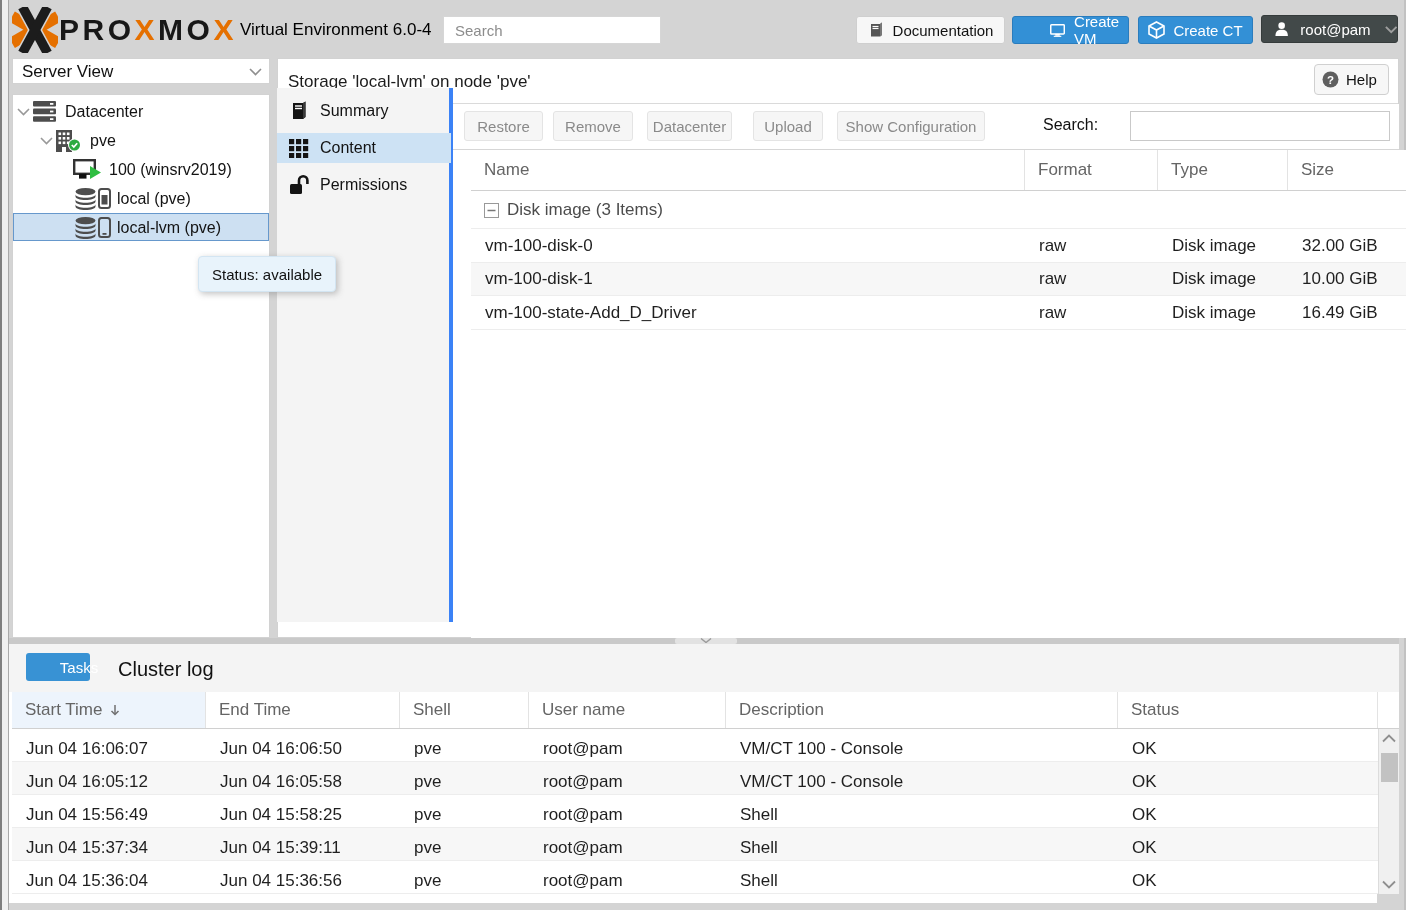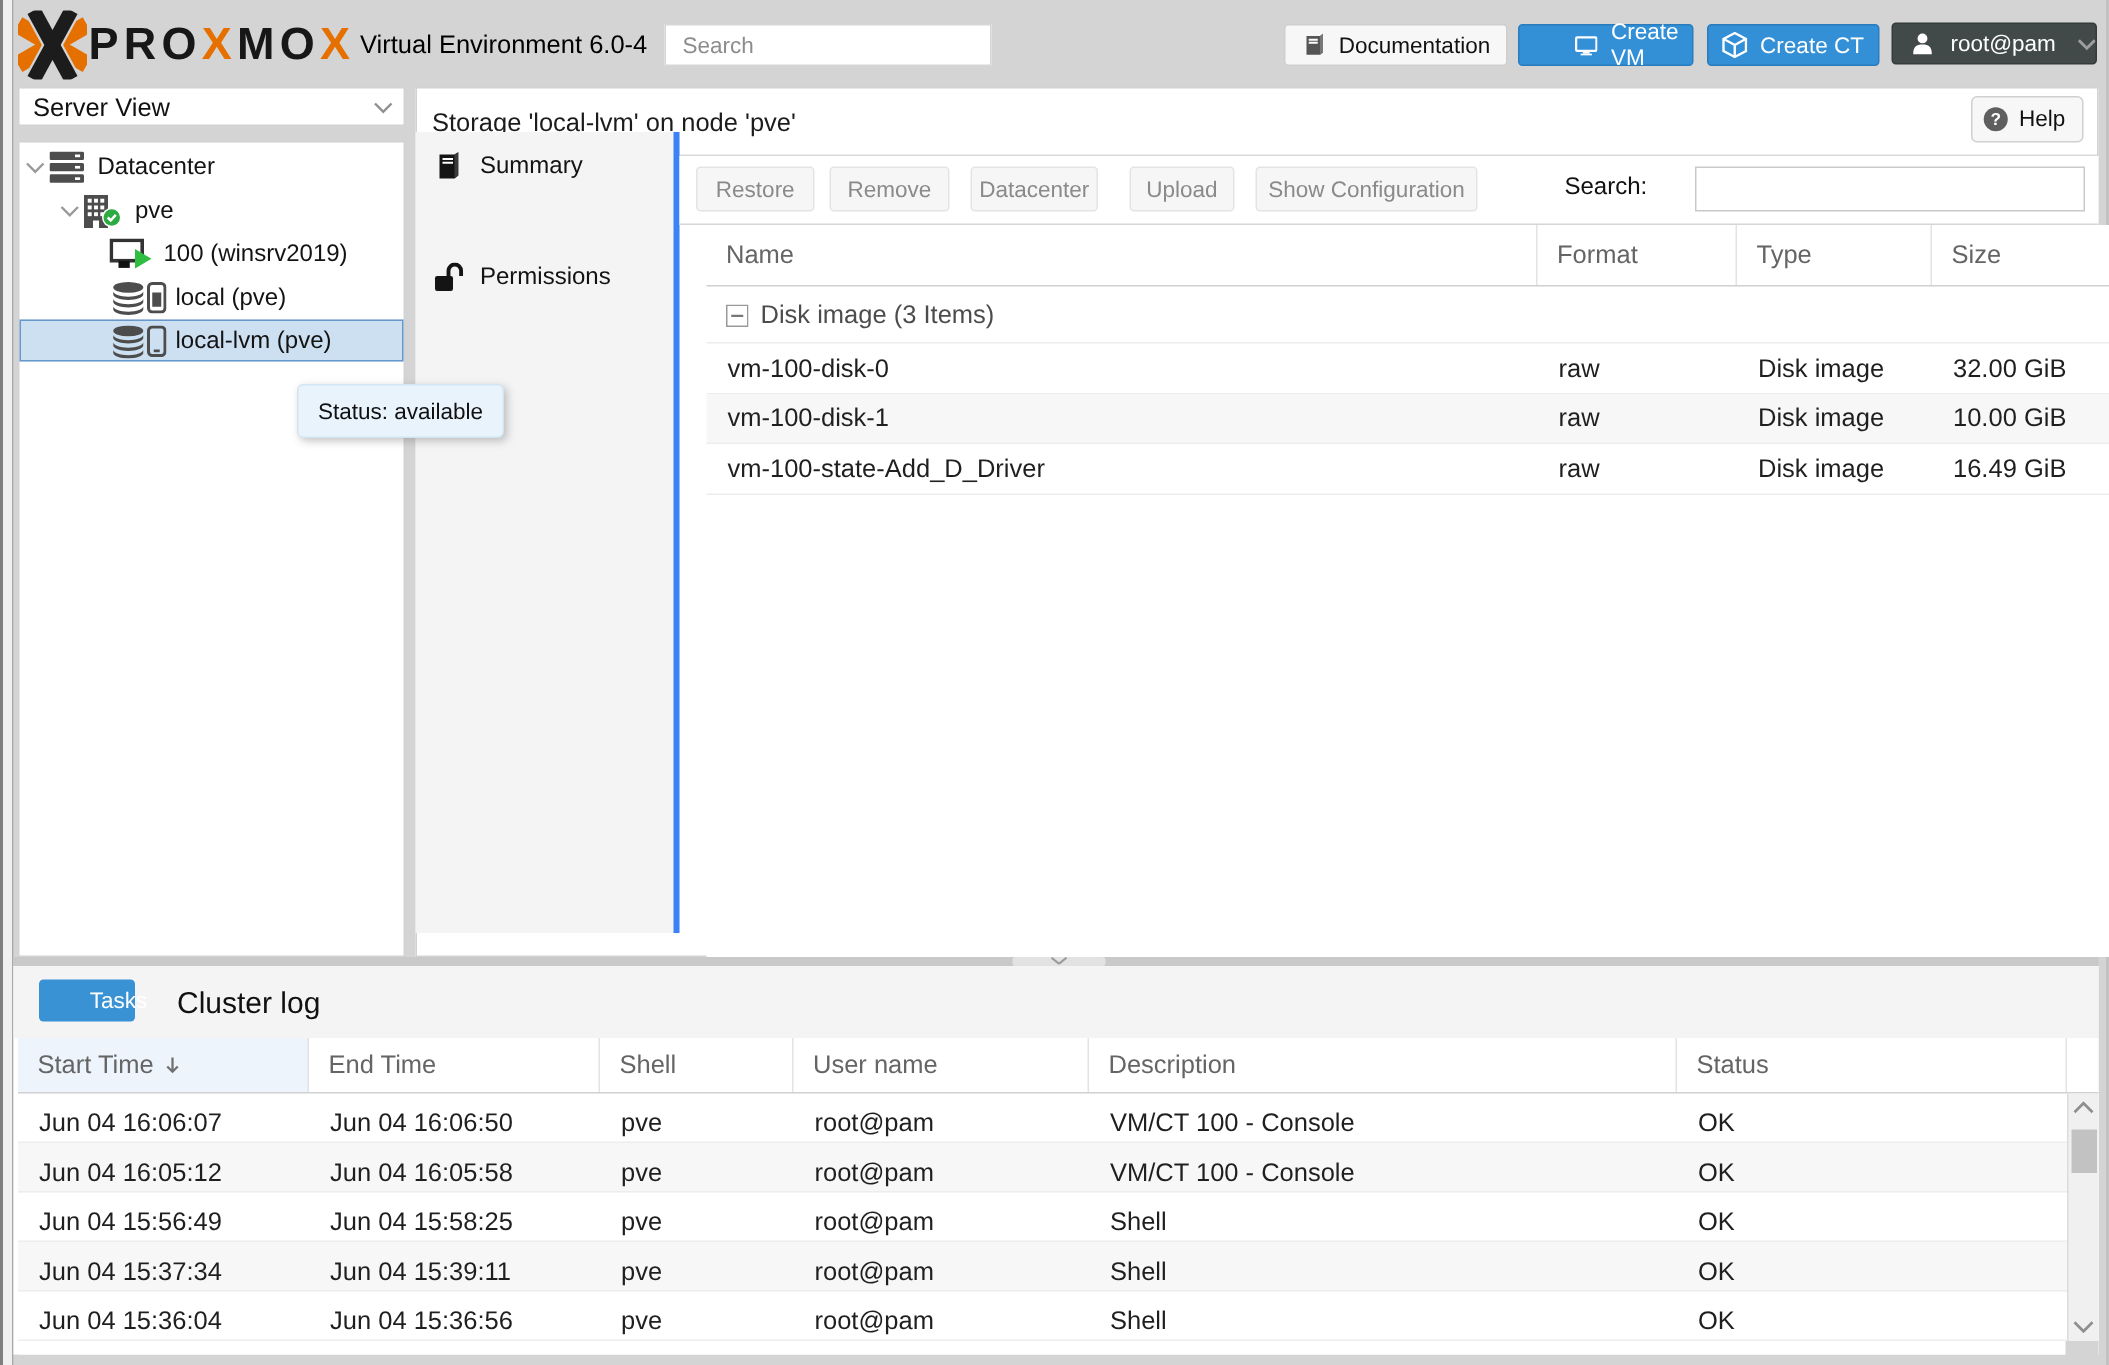--- a/index.html
+++ b/index.html
@@ -217,20 +217,36 @@
 <div class="abs subnav">
   <div class="snitem" style="top:8px;">
       <svg class="snicon" viewBox="0 0 20 20" style="top:5px;">
         <path d="M4 2 L14 2 L16.5 0.5 L16.5 16 L14 18 L4 18 Z" fill="#141414"></path>
         <path d="M14 2 L16.5 0.5 L16.5 16 L14 18 Z" fill="#3a3a3a"></path>
         <line x1="6" y1="5" x2="13" y2="5" stroke="#fff" stroke-width="1.4"></line>
         <line x1="6" y1="7.5" x2="13" y2="7.5" stroke="#fff" stroke-width="1.4"></line>
       </svg>
       <span class="snlabel">Summary</span>
     </div>
+  <div class="snitem snsel" style="top:45px;">
+      <svg class="snicon" viewBox="0 0 20 20" style="top:5px;">
+        <g fill="#141414">
+          <rect x="0" y="1" width="5.2" height="5.2"></rect>
+          <rect x="7" y="1" width="5.2" height="5.2"></rect>
+          <rect x="14" y="1" width="5.2" height="5.2"></rect>
+          <rect x="0" y="8" width="5.2" height="5.2"></rect>
+          <rect x="7" y="8" width="5.2" height="5.2"></rect>
+          <rect x="14" y="8" width="5.2" height="5.2"></rect>
+          <rect x="0" y="15" width="5.2" height="5.2"></rect>
+          <rect x="7" y="15" width="5.2" height="5.2"></rect>
+          <rect x="14" y="15" width="5.2" height="5.2"></rect>
+        </g>
+      </svg>
+      <span class="snlabel">Content</span>
+    </div>
   <div class="snitem" style="top:82px;">
       <svg class="snicon" viewBox="0 0 20 20" style="top:5px;">
         <rect x="1" y="9" width="12" height="10" rx="1.5" fill="#141414"></rect>
         <path d="M10 9 L10 5.5 A4.2 4.2 0 0 1 18.4 5.5 L18.4 9" fill="none" stroke="#141414" stroke-width="2.6"></path>
       </svg>
       <span class="snlabel">Permissions</span>
     </div>
 </div>
 
 <div class="abs toolbar">

